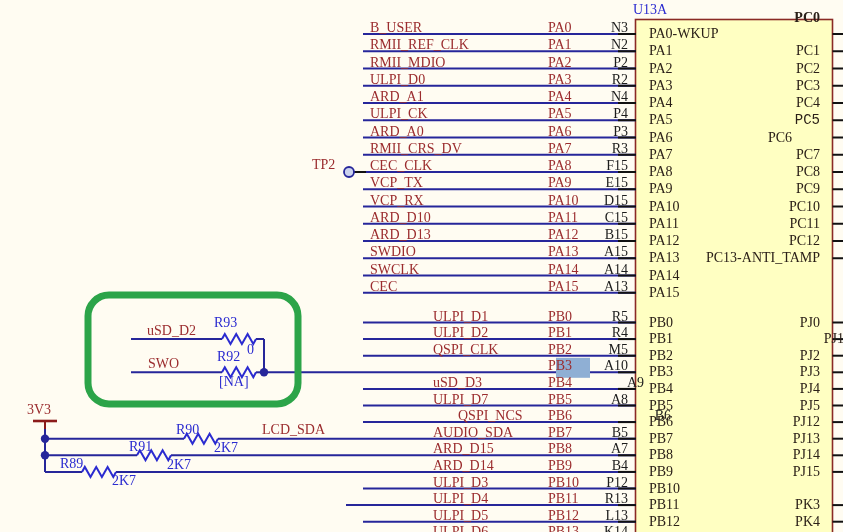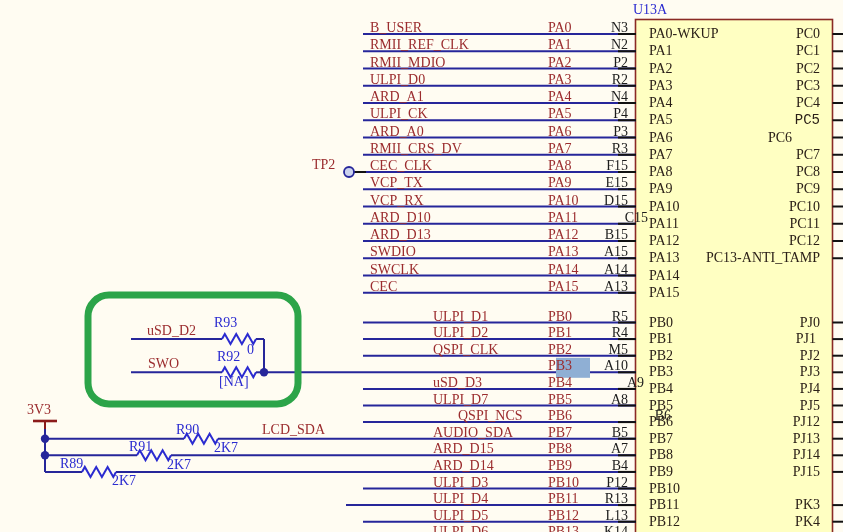--- a/index.html
+++ b/index.html
@@ -159,21 +159,21 @@
       <div class="t red" style="left: 548px; top: 159px;">PA8</div>
       <div class="t blk num" style="left: 560px; top: 159px;">F15</div>
       <div class="t red" style="left: 370px; top: 176.25px;">VCP_TX</div>
       <div class="t red" style="left: 548px; top: 176.25px;">PA9</div>
       <div class="t blk num" style="left: 560px; top: 176.25px;">E15</div>
       <div class="t red" style="left: 370px; top: 193.5px;">VCP_RX</div>
       <div class="t red" style="left: 548px; top: 193.5px;">PA10</div>
       <div class="t blk num" style="left: 560px; top: 193.5px;">D15</div>
       <div class="t red" style="left: 370px; top: 210.75px;">ARD_D10</div>
       <div class="t red" style="left: 548px; top: 210.75px;">PA11</div>
-      <div class="t blk num" style="left: 580px; top: 210.75px;">C15</div>
+      <div class="t blk num" style="left: 560px; top: 210.75px;">C15</div>
       <div class="t red" style="left: 370px; top: 228px;">ARD_D13</div>
       <div class="t red" style="left: 548px; top: 228px;">PA12</div>
       <div class="t blk num" style="left: 560px; top: 228px;">B15</div>
       <div class="t red" style="left: 370px; top: 245.25px;">SWDIO</div>
       <div class="t red" style="left: 548px; top: 245.25px;">PA13</div>
       <div class="t blk num" style="left: 560px; top: 245.25px;">A15</div>
       <div class="t red" style="left: 370px; top: 262.5px;">SWCLK</div>
       <div class="t red" style="left: 548px; top: 262.5px;">PA14</div>
       <div class="t blk num" style="left: 560px; top: 262.5px;">A14</div>
       <div class="t red" style="left: 370px; top: 279.75px;">CEC</div>
@@ -242,36 +242,36 @@
       <div class="t icp" style="left: 649px; top: 365.3px;">PB3</div>
       <div class="t icp" style="left: 649px; top: 381.9px;">PB4</div>
       <div class="t icp" style="left: 649px; top: 398.5px;">PB5</div>
       <div class="t icp" style="left: 649px; top: 415.1px;">PB6</div>
       <div class="t icp" style="left: 649px; top: 431.7px;">PB7</div>
       <div class="t icp" style="left: 649px; top: 448.3px;">PB8</div>
       <div class="t icp" style="left: 649px; top: 464.9px;">PB9</div>
       <div class="t icp" style="left: 649px; top: 481.5px;">PB10</div>
       <div class="t icp" style="left: 649px; top: 498.1px;">PB11</div>
       <div class="t icp" style="left: 649px; top: 514.7px;">PB12</div>
-      <div class="t icp rpin" style="left: 640px; top: 27px;">PC0</div>
+      <div class="t icp rpin" style="left: 640px; top: 11px; font-weight: bold;">PC0</div>
       <div class="t icp rpin" style="left: 640px; top: 44.25px;">PC1</div>
       <div class="t icp rpin" style="left: 640px; top: 61.5px;">PC2</div>
       <div class="t icp rpin" style="left: 640px; top: 78.75px;">PC3</div>
       <div class="t icp rpin" style="left: 640px; top: 96px;">PC4</div>
       <div class="t icp rpin" style="left: 640px; top: 113.25px; font-family: Liberation Mono, monospace;">PC5</div>
       <div class="t icp rpin" style="left: 612px; top: 130.5px;">PC6</div>
       <div class="t icp rpin" style="left: 640px; top: 147.75px;">PC7</div>
       <div class="t icp rpin" style="left: 640px; top: 165px;">PC8</div>
       <div class="t icp rpin" style="left: 640px; top: 182.25px;">PC9</div>
       <div class="t icp rpin" style="left: 640px; top: 199.5px;">PC10</div>
       <div class="t icp rpin" style="left: 640px; top: 216.75px;">PC11</div>
       <div class="t icp rpin" style="left: 640px; top: 234px;">PC12</div>
       <div class="t icp rpin" style="left: 640px; top: 251.25px;">PC13-ANTI_TAMP</div>
       <div class="t icp rpin" style="left: 640px; top: 315.5px;">PJ0</div>
-      <div class="t icp rpin" style="left: 636px; top: 332.1px;">PJ1</div>
+      <div class="t icp rpin" style="left: 664px; top: 332.1px;">PJ1</div>
       <div class="t icp rpin" style="left: 640px; top: 348.7px;">PJ2</div>
       <div class="t icp rpin" style="left: 640px; top: 365.3px;">PJ3</div>
       <div class="t icp rpin" style="left: 640px; top: 381.9px;">PJ4</div>
       <div class="t icp rpin" style="left: 640px; top: 398.5px;">PJ5</div>
       <div class="t icp rpin" style="left: 640px; top: 415.1px;">PJ12</div>
       <div class="t icp rpin" style="left: 640px; top: 431.7px;">PJ13</div>
       <div class="t icp rpin" style="left: 640px; top: 448.3px;">PJ14</div>
       <div class="t icp rpin" style="left: 640px; top: 464.9px;">PJ15</div>
       <div class="t icp rpin" style="left: 640px; top: 498.1px;">PK3</div>
       <div class="t icp rpin" style="left: 640px; top: 514.7px;">PK4</div>

